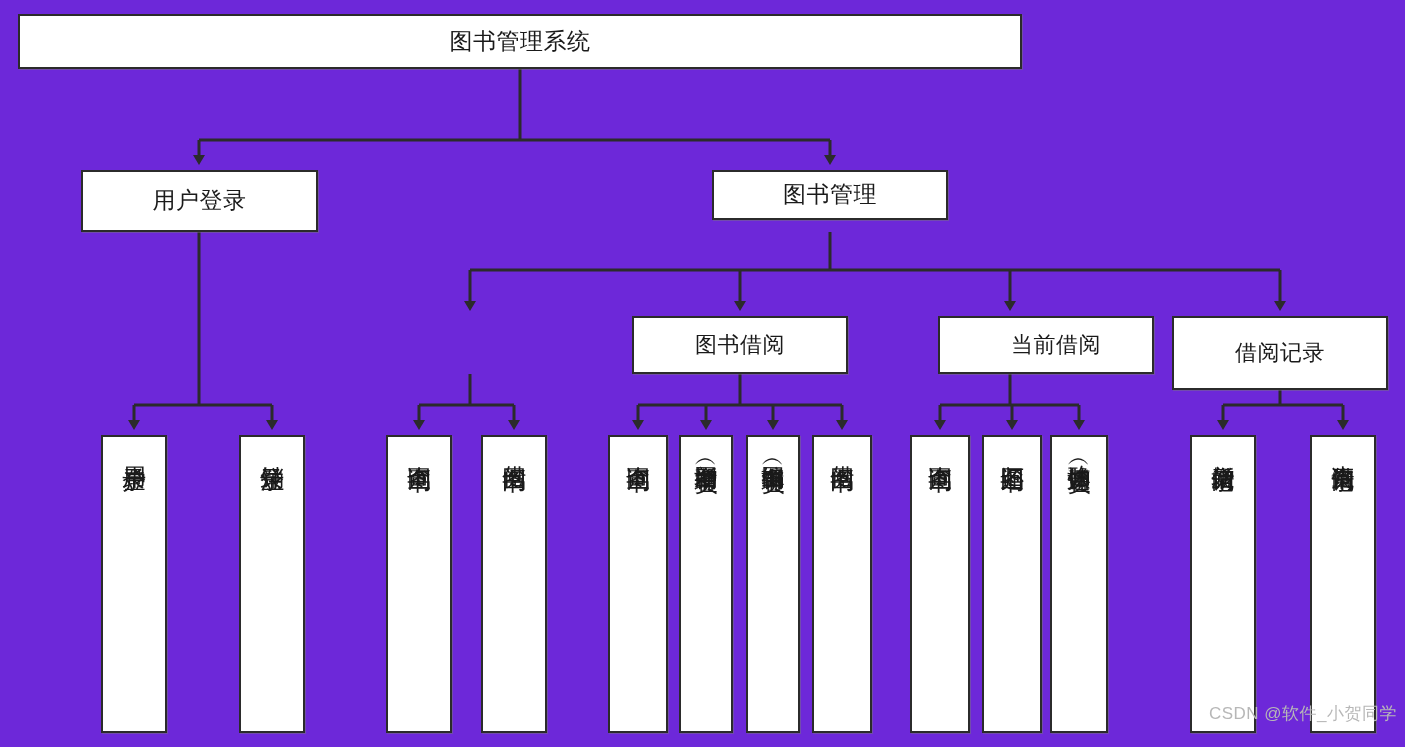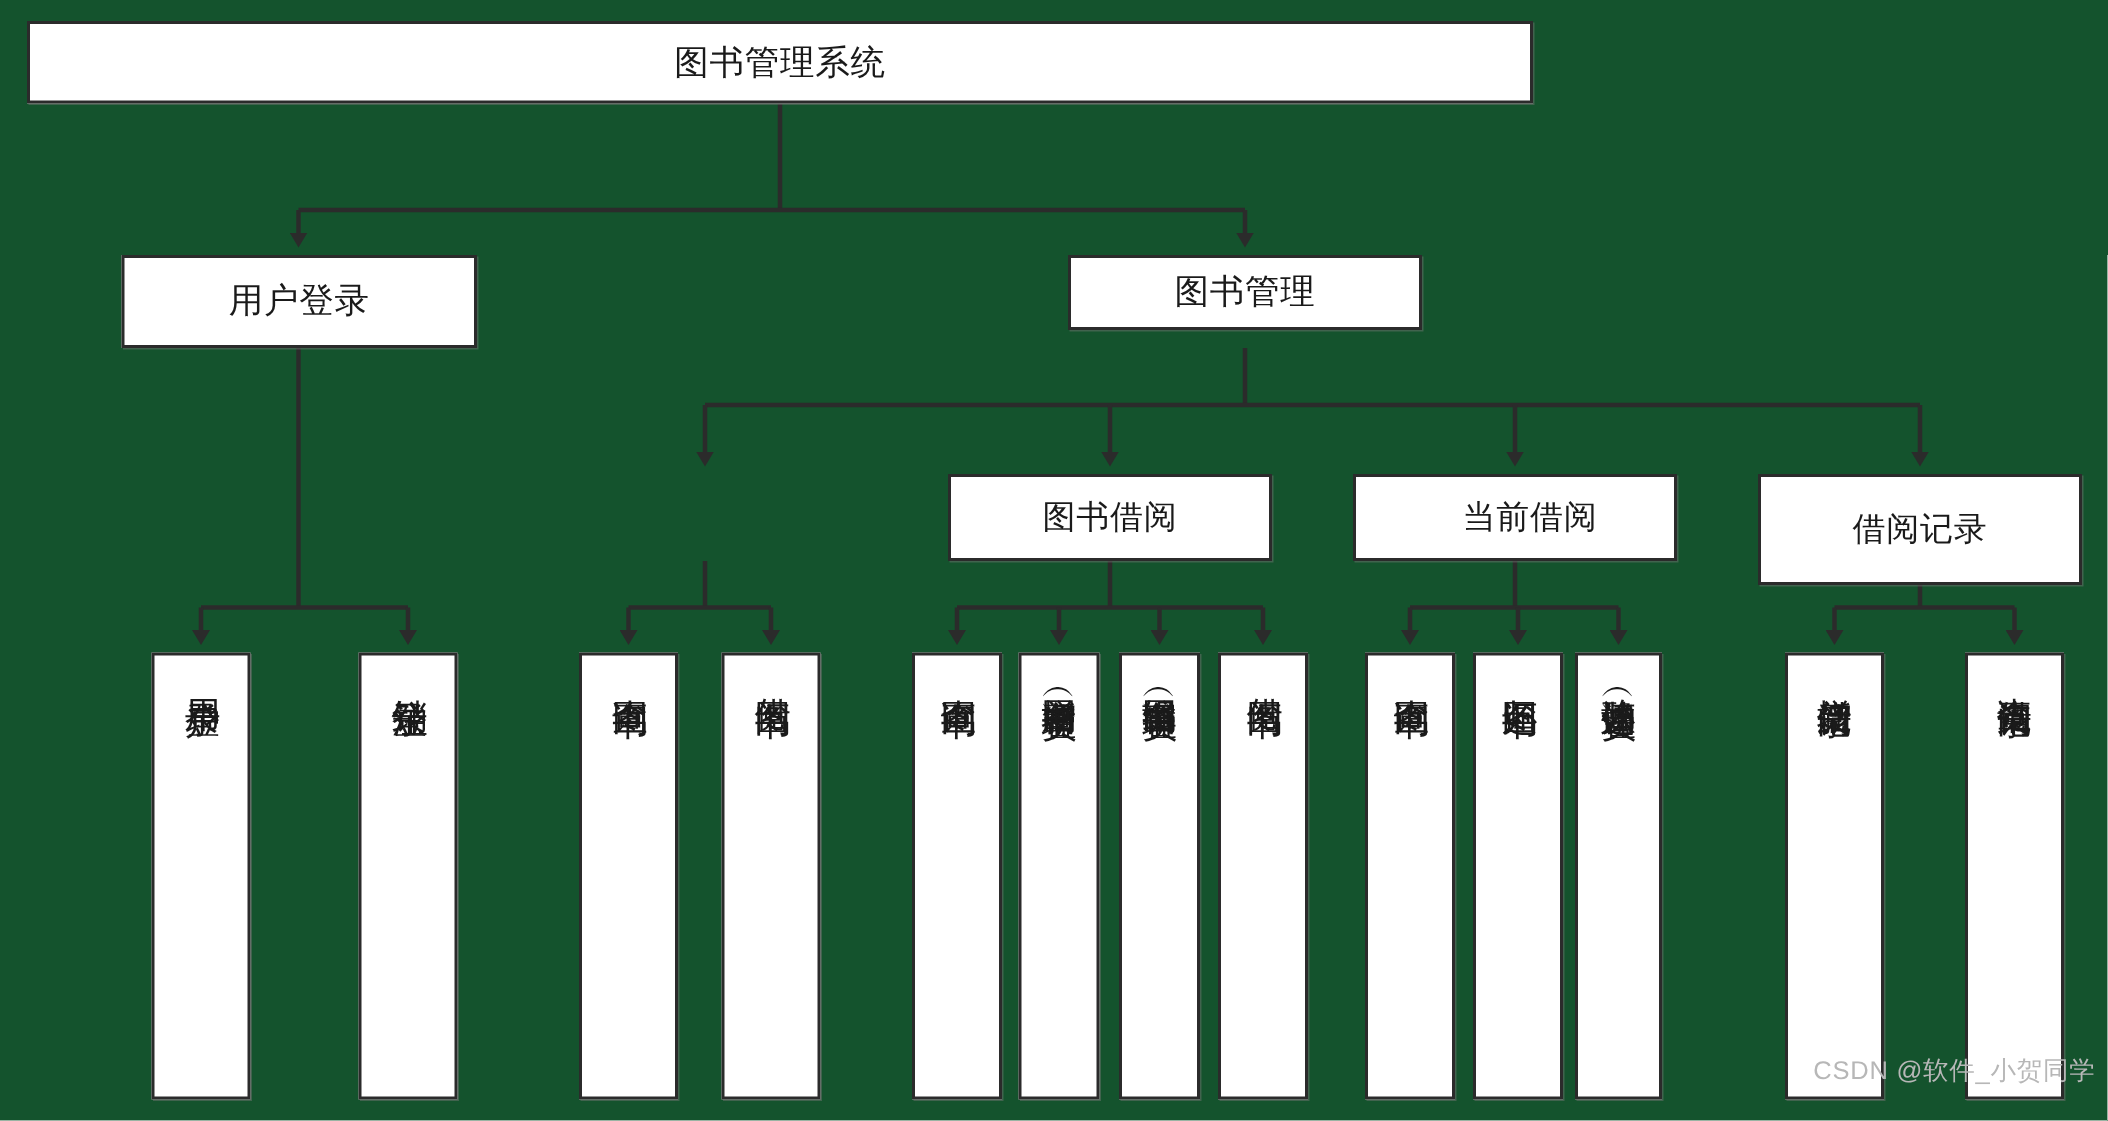--- a/index.html
+++ b/index.html
@@ -7,21 +7,21 @@
     padding: 0;
     background: #ffffff;
   }
   body {
     font-family: "Liberation Sans", "DejaVu Sans", sans-serif;
   }
   #canvas {
     position: relative;
     width: 1405px;
     height: 747px;
-    background: #14532d;
+    background: #6d28d9;
     overflow: hidden;
   }
   svg#wires {
     position: absolute;
     left: 0;
     top: 0;
     width: 1405px;
     height: 747px;
     pointer-events: none;
   }
@@ -134,21 +134,21 @@
   <div class="node l2" style="left:81px; top:170px; width:237px; height:62px;">
     <span class="label">用户登录</span>
   </div>
   <div class="node l2" style="left:712px; top:170px; width:236px; height:50px;">
     <span class="label">图书管理</span>
   </div>
 
   <div class="node l3" style="left:632px; top:316px; width:216px; height:58px;">
     <span class="label">图书借阅</span>
   </div>
-  <div class="node l3" style="left:902px; top:316px; width:216px; height:58px;padding-left:20px;">
+  <div class="node l3" style="left:938px; top:316px; width:216px; height:58px;padding-left:20px;">
     <span class="label">当前借阅</span>
   </div>
   <div class="node l3" style="left:1172px; top:316px; width:216px; height:74px;">
     <span class="label">借阅记录</span>
   </div>
 
   <div class="node leaf" style="left:101px; top:435px; width:66px; height:298px;">
     <span class="label">用户登录</span>
   </div>
   <div class="node leaf" style="left:239px; top:435px; width:66px; height:298px;">

